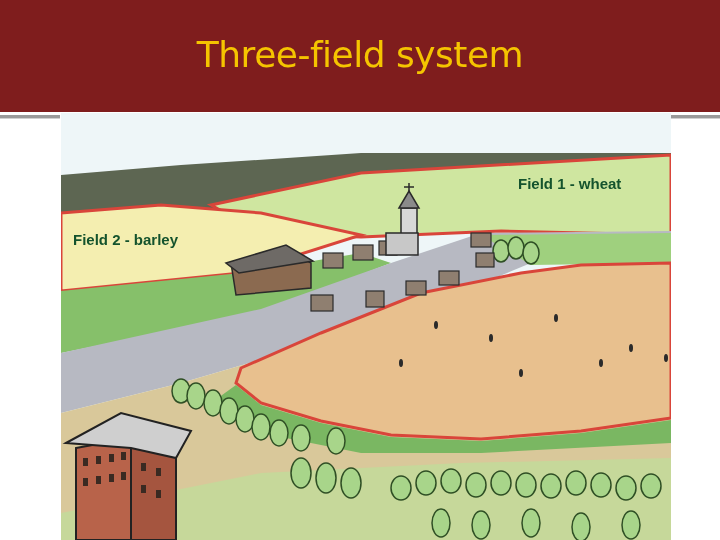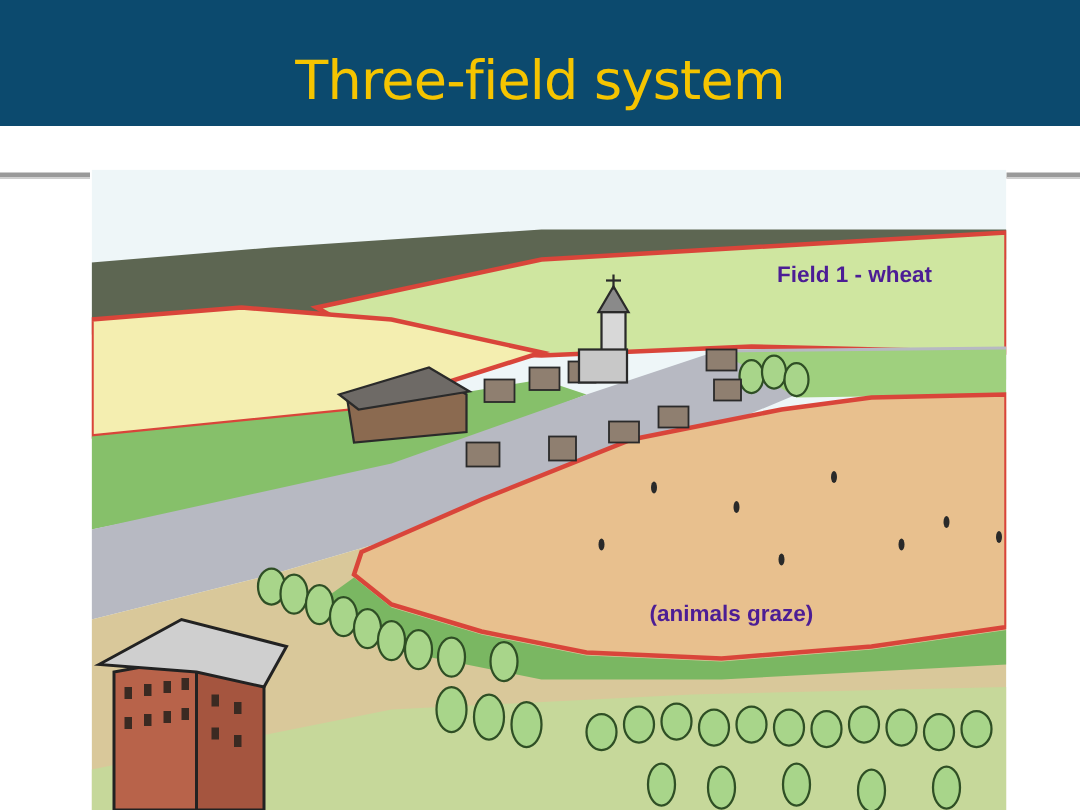--- a/index.html
+++ b/index.html
@@ -1,24 +1,24 @@
 <!DOCTYPE html>
 <html><head>
 <meta charset="utf-8">
 <style>
   html, body { margin:0; padding:0; }
   body { width:720px; height:540px; background:#ffffff; position:relative; overflow:hidden; font-family:"Liberation Sans", sans-serif; }
-  .header { position:absolute; left:0; top:0; width:720px; height:84px; background:#0c4a6e; }
+  .header { position:absolute; left:0; top:0; width:720px; height:112px; background:#7f1d1d; }
   .title { position:absolute; left:0; top:34px; width:720px; text-align:center; color:#f5c400; font-family:"DejaVu Sans", sans-serif; font-size:36px; letter-spacing:-0.5px; }
   .rule { position:absolute; top:115px; height:3px; background:#9a9a9a; border-bottom:1px solid #d0d0d0; }
   .rule.left { left:0; width:60px; }
   .rule.right { left:671px; width:49px; }
   .picture { position:absolute; left:61px; top:113px; width:610px; height:427px; overflow:hidden; }
   .picture svg { display:block; }
-  .label { position:absolute; font-family:"Liberation Sans", sans-serif; font-weight:bold; color:#4c1d95; font-size:15px; line-height:19px; white-space:nowrap; }
+  .label { position:absolute; font-family:"Liberation Sans", sans-serif; font-weight:bold; color:#14532d; font-size:15px; line-height:19px; white-space:nowrap; }
 </style>
 </head>
 <body>
 
 <div class="header">
   <div class="title">Three-field system</div>
 </div>
 <div class="rule left"></div>
 <div class="rule right"></div>
 
@@ -134,14 +134,14 @@
       <ellipse cx="495" cy="205" rx="2" ry="4"></ellipse>
       <ellipse cx="570" cy="235" rx="2" ry="4"></ellipse>
       <ellipse cx="540" cy="250" rx="2" ry="4"></ellipse>
       <ellipse cx="605" cy="245" rx="2" ry="4"></ellipse>
       <ellipse cx="340" cy="250" rx="2" ry="4"></ellipse>
       <ellipse cx="460" cy="260" rx="2" ry="4"></ellipse>
     </g>
   </svg>
 
   <div class="label" style="left:457px;top:61px;">Field 1 - wheat</div>
-  <div class="label" style="left:372px;top:287px;">(animals graze)</div>
+  <div class="label" style="left:12px;top:117px;">Field 2 - barley</div>
 </div>
 
 </body></html>

